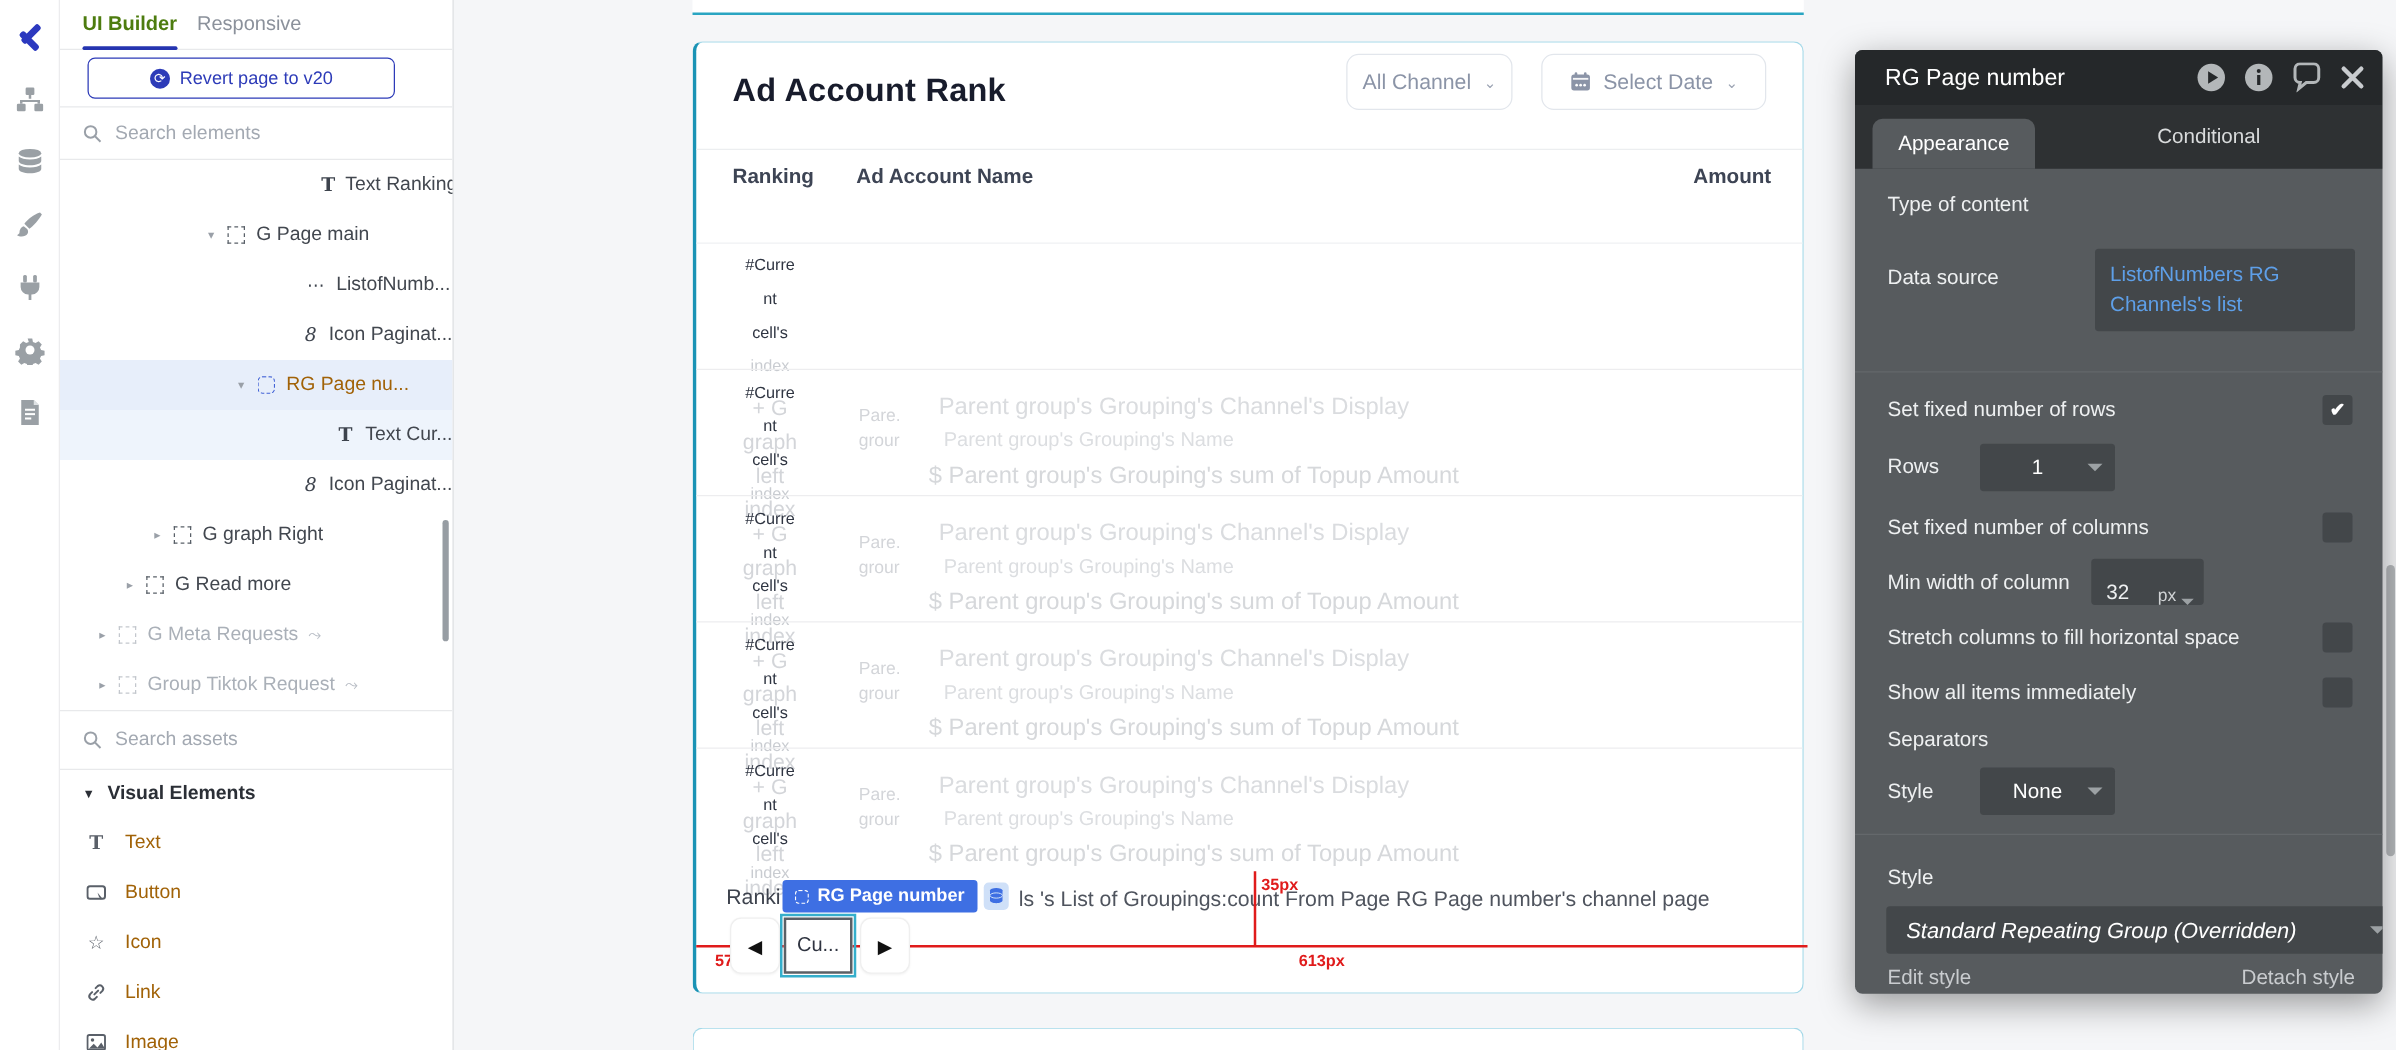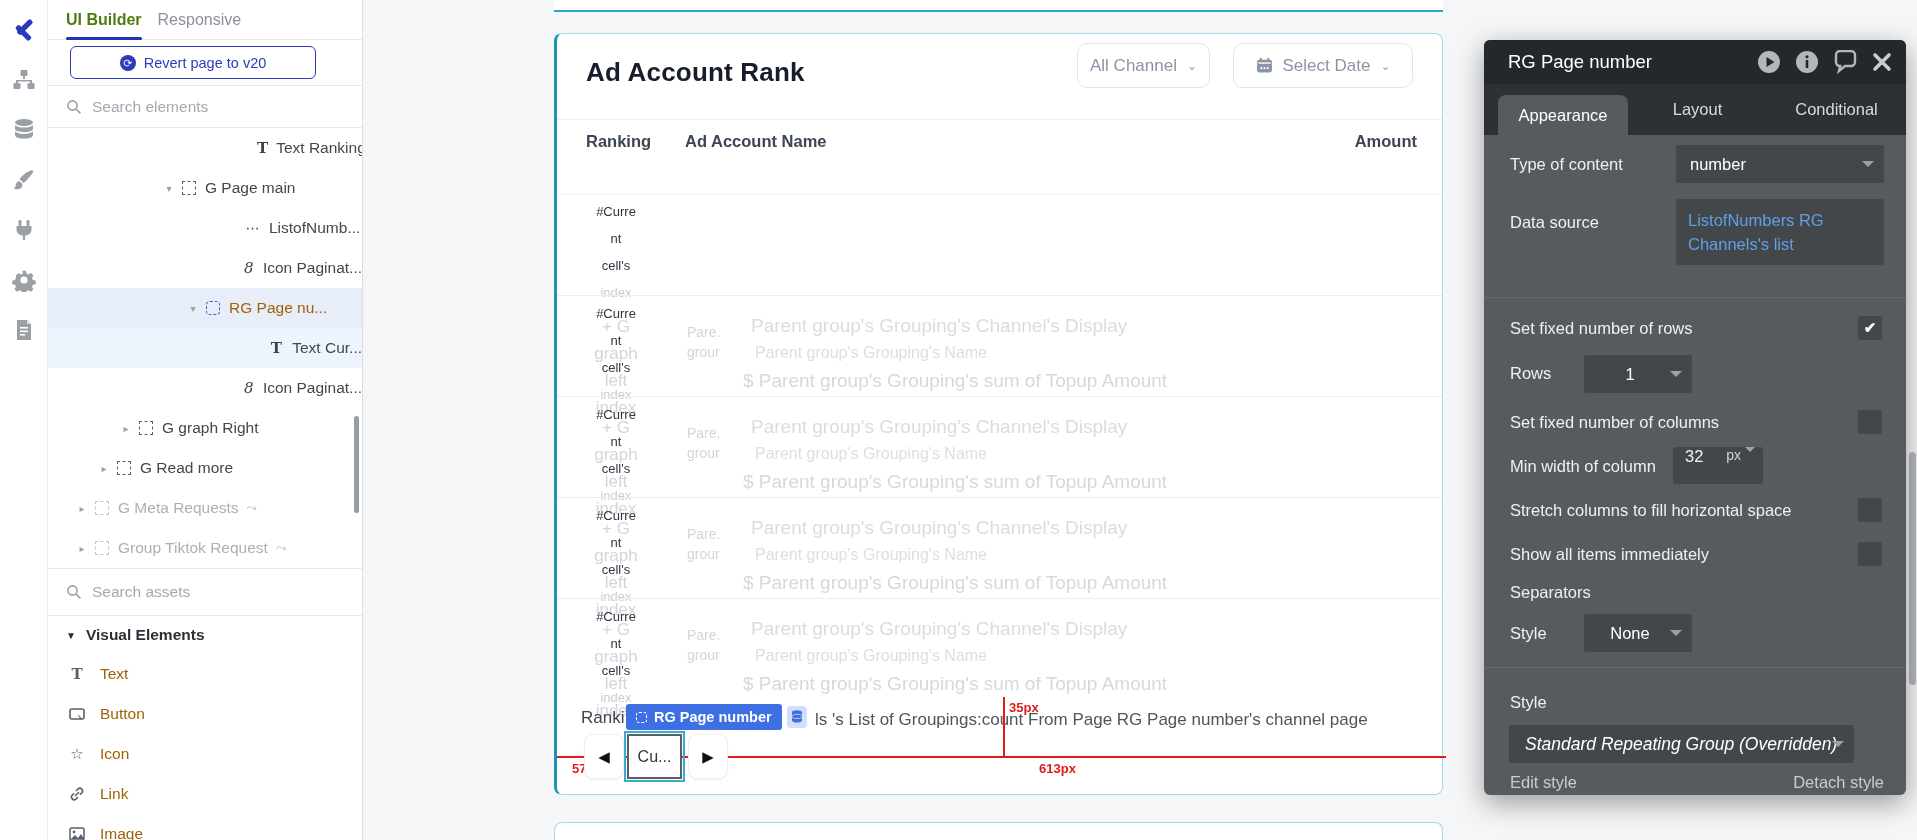--- a/index.html
+++ b/index.html
@@ -519,30 +519,25 @@
       <span>
           <svg width="20" height="20" viewBox="0 0 20 20">
             <path d="M3 3l14 14M17 3L3 17" stroke="#c9cccf" stroke-width="3.6" stroke-linecap="round"></path>
           </svg>
         </span>
     </span>
   </div>
 
   <div class="prop-tabs">
     <div class="prop-tab active">Appearance</div>
-    <div class="prop-tab">Layout</div>
     <div class="prop-tab">Conditional</div>
   </div>
 
   <div class="prop-body">
     <span class="plabel" style="top:20px;">Type of content</span>
-    <div class="pselect" style="left:192px;top:10px;width:208px;padding-left:14px;">
-      <span>number</span>
-      <span class="scaret"></span>
-    </div>
 
     <span class="plabel" style="top:78px;">Data source</span>
     <div class="pbox" style="left:192px;top:64px;width:208px;height:66px;padding:9px 12px;line-height:24px;">
       <div class="bluelink">ListofNumbers RG</div>
       <div class="bluelink">Channels's list</div>
     </div>
 
     <div class="pdivider" style="top:162px;"></div>
 
     <span class="plabel" style="top:184px;">Set fixed number of rows</span>
@@ -551,21 +546,21 @@
     <span class="plabel" style="top:229px;">Rows</span>
     <div class="pselect" style="left:100px;top:220px;width:108px;justify-content:center;">
       <span style="margin-right:16px;">1</span>
       <span class="scaret"></span>
     </div>
 
     <span class="plabel" style="top:278px;">Set fixed number of columns</span>
     <span class="pcheck" style="left:374px;top:275px;"></span>
 
     <span class="plabel" style="top:322px;">Min width of column</span>
-    <div class="pbox" style="left:189px;top:312px;width:90px;height:37px;display:flex;align-items:flex-start;padding:0 8px 0 12px;">
+    <div class="pbox" style="left:189px;top:312px;width:90px;height:37px;display:flex;align-items:flex-end;padding:0 8px 0 12px;">
       <span style="flex:1;">32</span>
       <span style="font-size:14px;color:#d0d3d5;margin-right:4px;">px</span>
       <span style="width:0;height:0;border-left:5px solid transparent;border-right:5px solid transparent;border-top:5px solid #9ca1a4;"></span>
     </div>
 
     <span class="plabel" style="top:366px;">Stretch columns to fill horizontal space</span>
     <span class="pcheck" style="left:374px;top:363px;"></span>
 
     <span class="plabel" style="top:410px;">Show all items immediately</span>
     <span class="pcheck" style="left:374px;top:407px;"></span>
@@ -574,21 +569,21 @@
 
     <span class="plabel" style="top:489px;">Style</span>
     <div class="pselect" style="left:100px;top:479px;width:108px;justify-content:center;">
       <span style="margin-right:16px;">None</span>
       <span class="scaret"></span>
     </div>
 
     <div class="pdivider" style="top:532px;"></div>
 
     <span class="plabel" style="top:558px;">Style</span>
-    <div class="pselect" style="left:25px;top:590px;width:345px;padding-left:16px;font-style:italic;font-size:17.5px;">
+    <div class="pselect" style="left:25px;top:590px;width:409px;padding-left:16px;font-style:italic;font-size:17.5px;">
       <span>Standard Repeating Group (Overridden)</span>
       <span class="scaret"></span>
     </div>
     <span class="stylelink" style="left:26px;top:638px;">Edit style</span>
     <span class="stylelink" style="right:22px;top:638px;">Detach style</span>
   </div>
 </section>
 
 <div class="win-scroll">
     <div class="thumb"></div>

